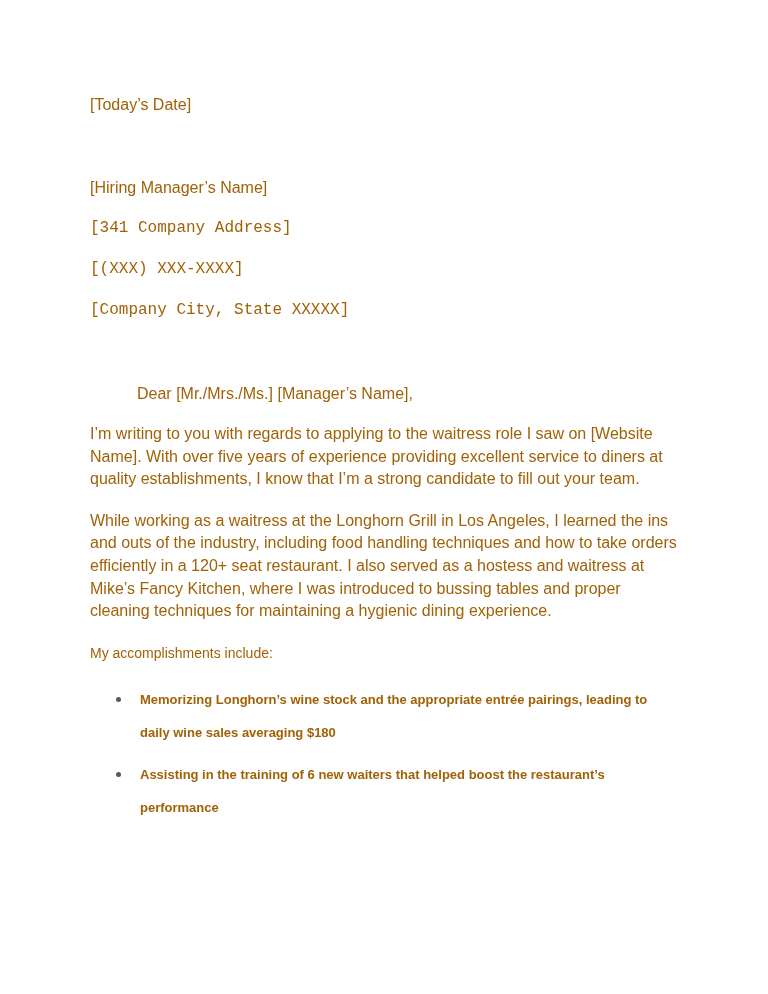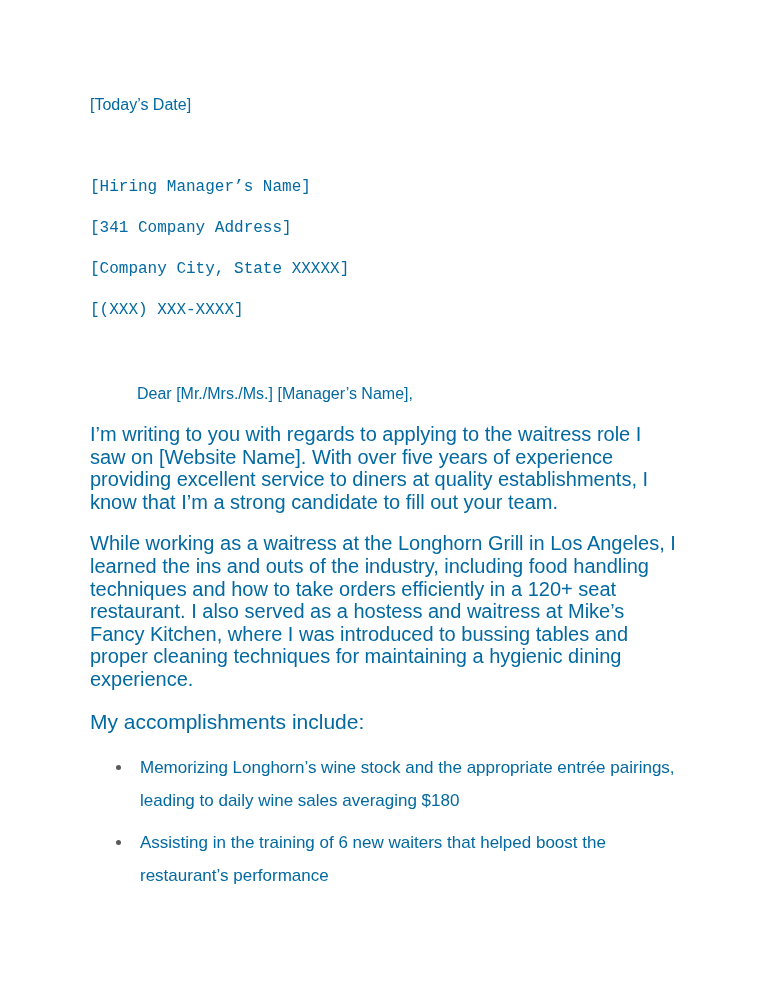--- a/index.html
+++ b/index.html
@@ -7,60 +7,61 @@
     padding: 0;
     background: #ffffff;
   }
   .page {
     position: relative;
     width: 768px;
     height: 994px;
     background: #ffffff;
     overflow: hidden;
     font-family: "Liberation Sans", sans-serif;
-    color: #0369a1;
+    color: #a16207;
     box-sizing: border-box;
   }
   .content {
     box-sizing: border-box;
     padding: 93px 90px 0 90px;
     width: 100%;
   }
   .line {
     font-size: 16px;
     line-height: 23px;
     white-space: pre-wrap;
   }
   .date-line { margin: 0; }
-  .recipient-name { margin-top: 60px; font-family: Liberation Mono, monospace; }
+  .recipient-name { margin-top: 60px; }
   .recipient-line { margin-top: 18px; font-family: Liberation Mono, monospace; }
   .salutation { margin-top: 60px; margin-left: 47px; }
   .body-para {
-    font-size: 20px;
+    font-size: 16px;
     line-height: 22.6px;
     margin-top: 18px;
   }
   .para-1 { margin-top: 18px; }
   .para-2 { margin-top: 19px; }
   .accomplishments-heading {
-    font-size: 21px;
+    font-size: 14px;
     line-height: 23px;
     margin-top: 19px;
   }
   ul.accomplishments {
     list-style: none;
     margin: 18px 0 0 0;
     padding: 0;
   }
   ul.accomplishments li {
     position: relative;
-    font-size: 17px;
+    font-size: 13px;
     line-height: 33px;
     padding-left: 50px;
     margin: 0;
+    font-weight: bold;
   }
   ul.accomplishments li + li {
     margin-top: 9px;
   }
   ul.accomplishments li .bullet-dot {
     position: absolute;
     left: 26px;
     top: 14px;
     width: 5px;
     height: 5px;
@@ -73,23 +74,23 @@
 
 <div class="page">
   <div class="content">
 
     <div class="line date-line">[Today’s Date]</div>
 
     <div class="line recipient-name">[Hiring Manager’s Name]</div>
 
     <div class="line recipient-line">[341 Company Address]</div>
 
+    <div class="line recipient-line">[(XXX) XXX-XXXX]</div>
+
     <div class="line recipient-line">[Company City, State XXXXX]</div>
-
-    <div class="line recipient-line">[(XXX) XXX-XXXX]</div>
 
 
     <div class="line salutation">Dear [Mr./Mrs./Ms.] [Manager’s Name],</div>
 
     <div class="body-para para-1">I’m writing to you with regards to applying to the waitress role I saw on [Website Name]. With over five years of experience providing excellent service to diners at quality establishments, I know that I’m a strong candidate to fill out your team.</div>
 
     <div class="body-para para-2">While working as a waitress at the Longhorn Grill in Los Angeles, I learned the ins and outs of the industry, including food handling techniques and how to take orders efficiently in a 120+ seat restaurant. I also served as a hostess and waitress at Mike’s Fancy Kitchen, where I was introduced to bussing tables and proper cleaning techniques for maintaining a hygienic dining experience.</div>
 
     <div class="accomplishments-heading">My accomplishments include:</div>
 

